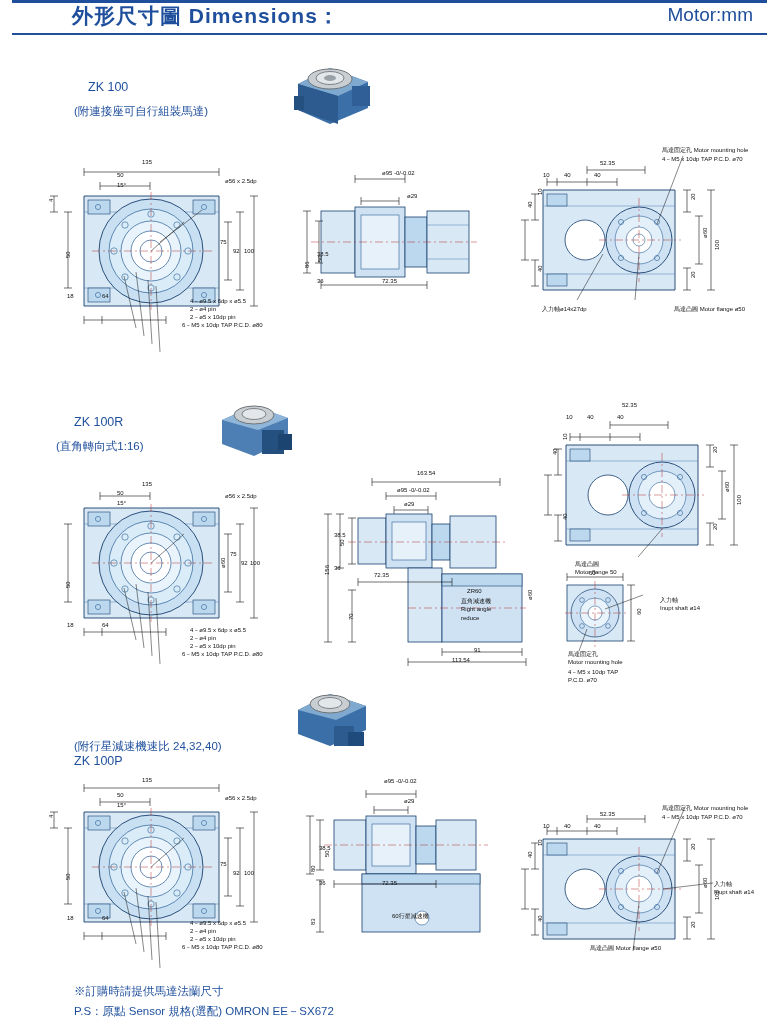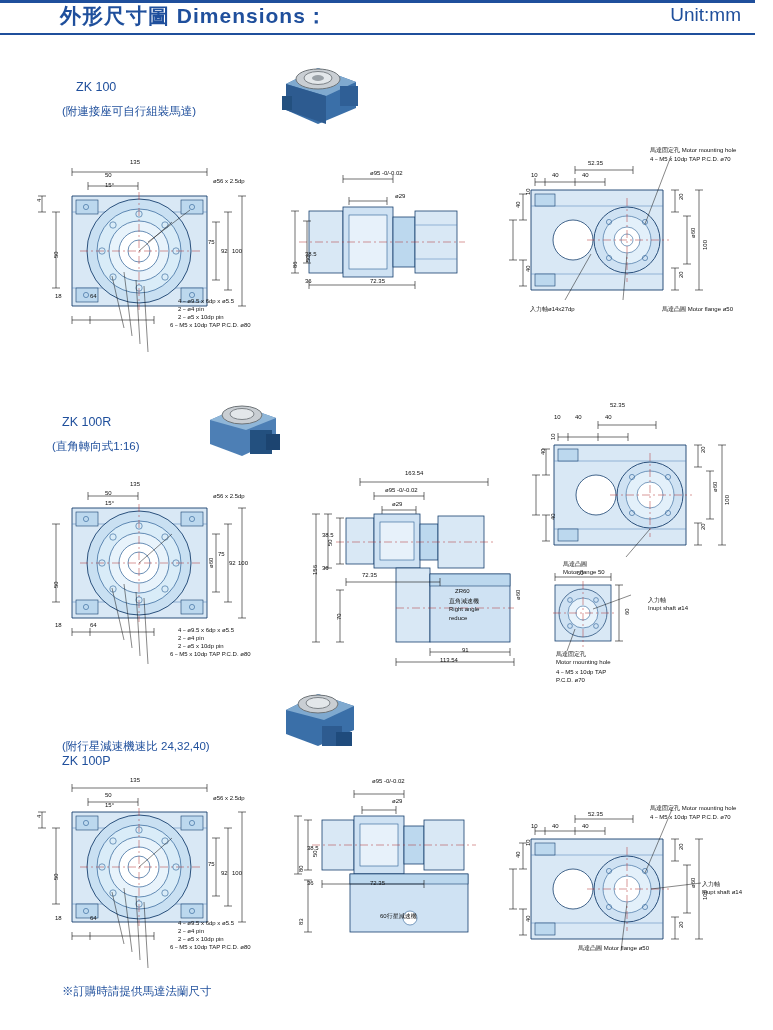--- a/index.html
+++ b/index.html
@@ -4,21 +4,21 @@
 <style>
   html,body{margin:0;padding:0;}
   body{
     width:773px;height:1030px;
     background:#ffffff;
     font-family:"Liberation Sans", sans-serif;
     color:#1a1a1a;
     position:relative;
     overflow:hidden;
   }
-  .page{position:relative;width:755px;height:1030px;}
+  .page{position:relative;width:755px;height:1030px;margin-left:12px;}
 
   
   .hdr-rule{position:absolute;left:0;right:0;background:#1f4f9c;}
   .hdr-title{
     position:absolute;left:60px;top:2px;
     font-size:21px;font-weight:bold;color:#1f4f9c;
     letter-spacing:1px;white-space:nowrap;
   }
   .hdr-unit{
     position:absolute;right:14px;top:4px;
@@ -41,21 +41,21 @@
   
   .photo{position:absolute;}
 </style>
 </head>
 <body>
 
 <div class="page">
 
   <div class="hdr-rule" style="top:0;height:3px;"></div>
   <div class="hdr-title">外形尺寸圖 Dimensions：</div>
-  <div class="hdr-unit">Unit:mm</div>
+  <div class="hdr-unit">Motor:mm</div>
   <div class="hdr-rule" style="top:33px;height:2px;"></div>
 
   <div class="sec-title" style="left:76px;top:80px;">ZK 100</div>
   <div class="sec-sub" style="left:62px;top:104px;">(附連接座可自行組裝馬達)</div>
 
   <div class="photo" style="left:278px;top:62px;">
     <svg width="86" height="65" viewBox="0 0 86 65">
       <polygon points="8,22 40,6 78,20 78,46 40,62 8,48" fill="#3a6fa8"></polygon>
       <polygon points="8,22 40,6 78,20 48,34 8,22" fill="#7fa9cf"></polygon>
       <polygon points="8,22 48,34 48,62 8,48" fill="#2d5b90"></polygon>
@@ -272,21 +272,21 @@
   <div class="lbl v" style="left:525px;top:195px;">10</div>
   <div class="lbl v" style="left:525px;top:272px;">40</div>
   <div class="lbl v" style="left:678px;top:200px;">20</div>
   <div class="lbl v" style="left:690px;top:238px;">ø60</div>
   <div class="lbl v" style="left:702px;top:250px;">100</div>
   <div class="lbl v" style="left:678px;top:278px;">20</div>
   <div class="lbl" style="left:530px;top:305px;">入力軸ø14x27dp</div>
   <div class="lbl" style="left:662px;top:305px;">馬達凸圓  Motor flange ø50</div>
 
   <div class="sec-title" style="left:62px;top:415px;">ZK 100R</div>
-  <div class="sec-sub" style="left:52px;top:439px;">(直角轉向式1:16)</div>
+  <div class="sec-sub" style="left:44px;top:439px;">(直角轉向式1:16)</div>
 
   <div class="photo" style="left:200px;top:400px;">
     <svg width="86" height="62" viewBox="0 0 86 62">
       <polygon points="10,20 42,6 76,18 76,40 42,56 10,44" fill="#4d7fb5"></polygon>
       <polygon points="10,20 42,6 76,18 46,30 10,20" fill="#8fb6d8"></polygon>
       <ellipse cx="42" cy="15" rx="20" ry="9" fill="#c9ced3" stroke="#6e7478"></ellipse>
       <ellipse cx="42" cy="14" rx="12" ry="5.5" fill="#e3e7ea" stroke="#7d8388"></ellipse>
       <rect x="50" y="30" width="22" height="24" fill="#23507f"></rect>
       <rect x="66" y="34" width="14" height="16" fill="#1c4470"></rect>
     </svg>
@@ -753,14 +753,15 @@
   <div class="lbl v" style="left:525px;top:922px;">40</div>
   <div class="lbl v" style="left:678px;top:850px;">20</div>
   <div class="lbl v" style="left:690px;top:888px;">ø60</div>
   <div class="lbl v" style="left:702px;top:900px;">100</div>
   <div class="lbl v" style="left:678px;top:928px;">20</div>
   <div class="lbl" style="left:702px;top:880px;">入力軸</div>
   <div class="lbl" style="left:702px;top:889px;">Inupt shaft ø14</div>
   <div class="lbl" style="left:578px;top:944px;">馬達凸圓 Motor flange ø50</div>
 
   <div class="foot" style="left:62px;top:984px;">※訂購時請提供馬達法蘭尺寸</div>
+  <div class="foot" style="left:62px;top:1004px;">P.S：原點 Sensor 規格(選配)  OMRON EE－SX672</div>
 
 </div>
 
 </body></html>

